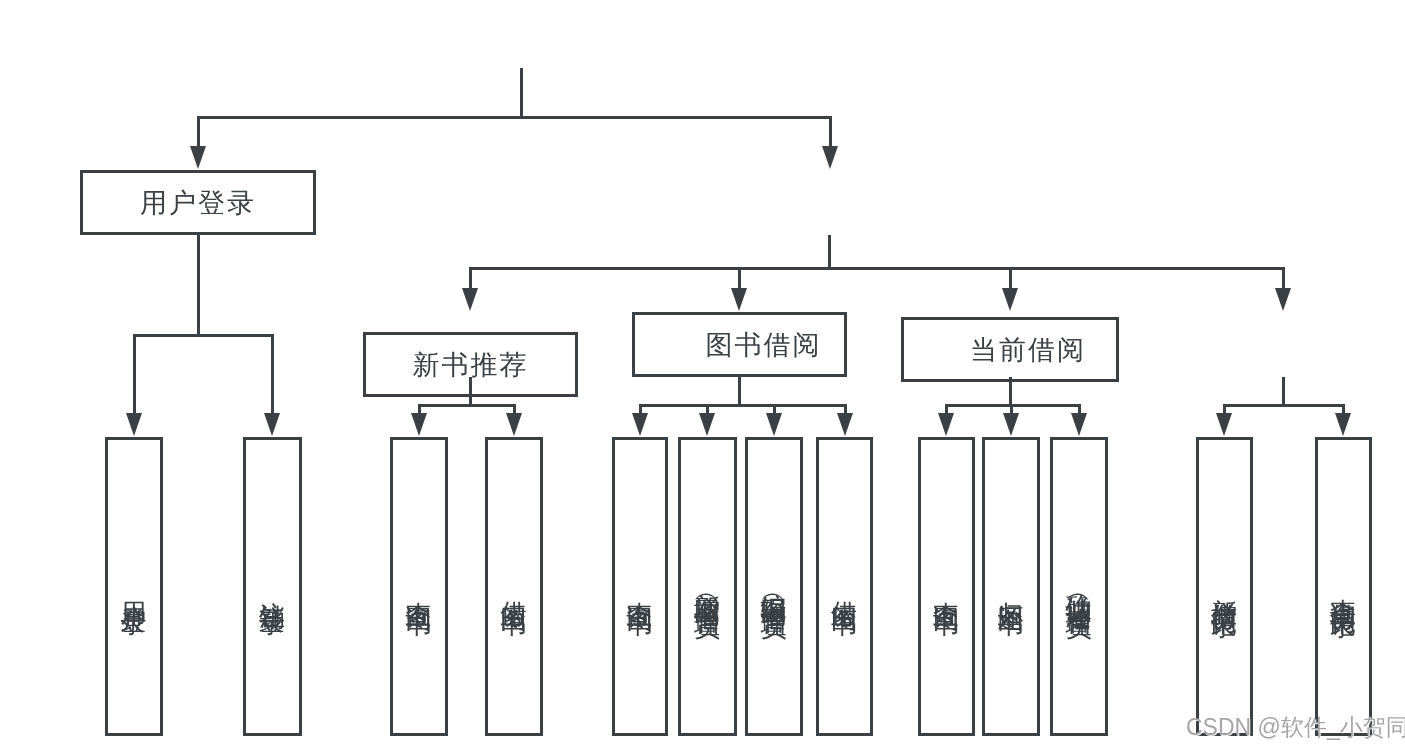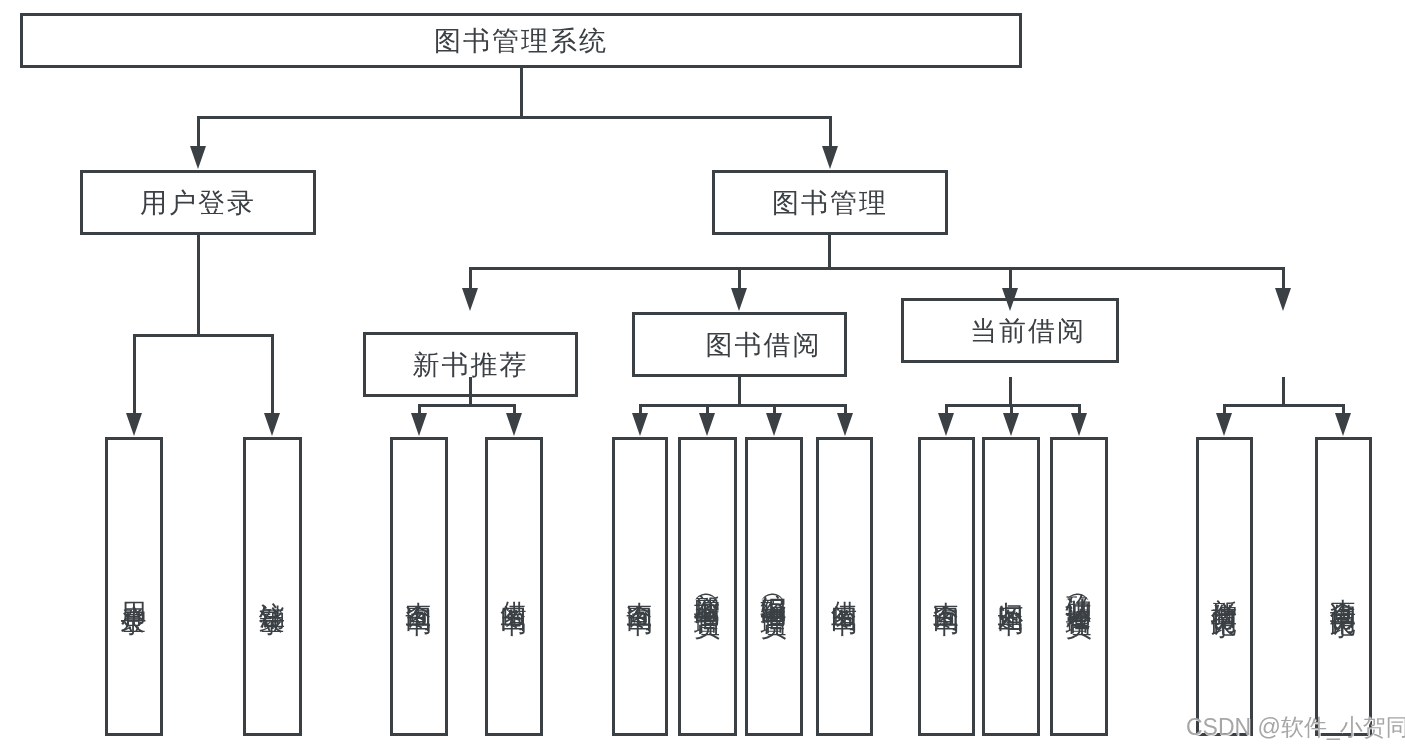--- a/index.html
+++ b/index.html
@@ -72,38 +72,32 @@
     text-shadow: 1px 1px 0 rgba(255,255,255,0.9);
     white-space: nowrap;
     z-index: 5;
   }
 </style>
 </head>
 <body>
 
 <div class="canvas">
 
-  <div class="node" style="left:20px;top:13px;width:1002px;height:55px;">
-    <span class="lbl">图书管理系统</span>
-  </div>
 
   <div class="node" style="left:80px;top:170px;width:236px;height:65px;">
     <span class="lbl">用户登录</span>
-  </div>
-  <div class="node" style="left:712px;top:170px;width:236px;height:65px;">
-    <span class="lbl">图书管理</span>
   </div>
 
   <div class="node" style="left:363px;top:312px;width:215px;height:65px;margin-top:20px;">
     <span class="lbl">新书推荐</span>
   </div>
   <div class="node" style="left:632px;top:312px;width:215px;height:65px;padding-left:48px;">
     <span class="lbl">图书借阅</span>
   </div>
-  <div class="node" style="left:901px;top:298px;width:218px;height:65px;padding-left:36px;">
+  <div class="node" style="left:901px;top:317px;width:218px;height:65px;padding-left:36px;">
     <span class="lbl">当前借阅</span>
   </div>
 
   <div class="node v" style="left:105px;top:437px;width:58px;height:299px;">
     <span class="lbl">用户登录</span>
   </div>
   <div class="node v" style="left:243px;top:437px;width:59px;height:299px;">
     <span class="lbl">注销登录</span>
   </div>
 

